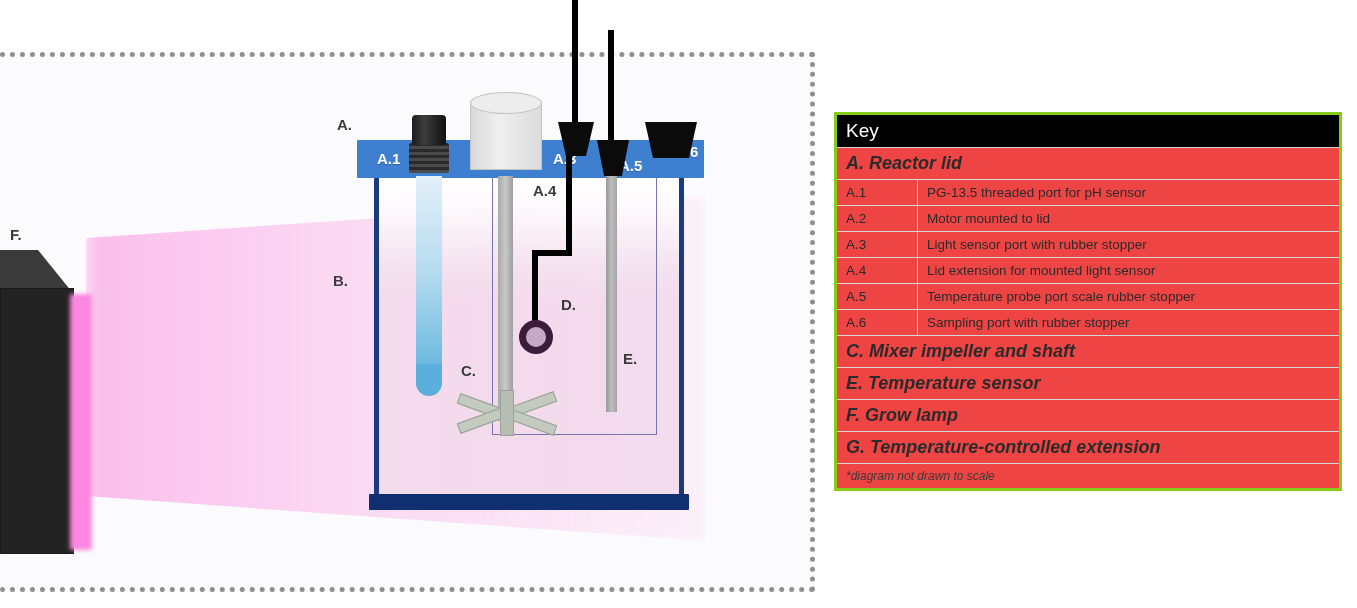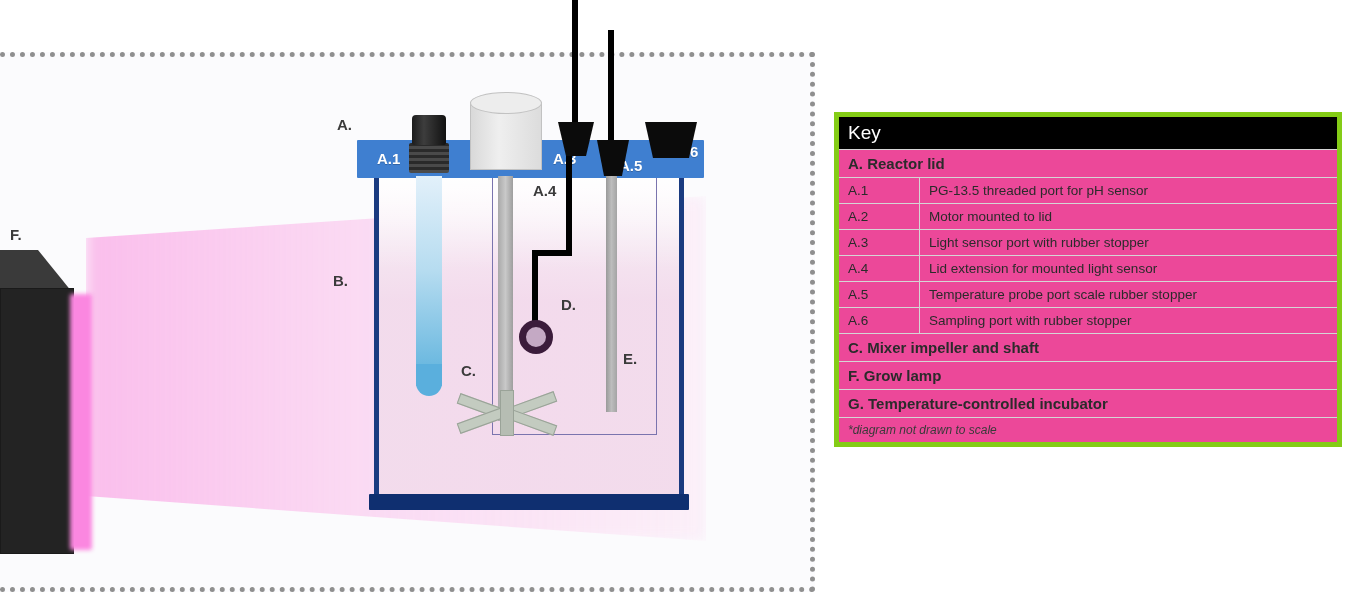--- a/index.html
+++ b/index.html
@@ -198,34 +198,34 @@
   #temp-sensor {
     position: absolute; left: 249px; top: 76px; width: 11px; height: 236px;
     background: linear-gradient(to right, #9a9a9a, #bdbdbd 50%, #a4a4a4);
   }
   #label-E { position: absolute; left: 266px; top: 250px; font-size: 15px; font-weight: bold; color: #3b3b3b; }
 
   
   #key-table {
     position: absolute; left: 834px; top: 112px;
     width: 508px;
-    border: 5px solid #84cc16;
+    border: 3px solid #84cc16;
     border-collapse: collapse;
-    background: #ec4899;
+    background: #ef4444;
     font-size: 13.5px;
     color: #2b2b2b;
   }
   #key-table td { border: 1px solid #d5d5d5; padding: 5px 9px; vertical-align: middle; }
   .key-header-row td {
     background: #000000; color: #ffffff;
     font-size: 19px; font-weight: normal;
     padding: 4px 12px;
     border: 1px solid #000;
   }
-  .key-group td { font-weight: bold; font-size: 15px; padding: 6px 10px; }
+  .key-group td { font-weight: bold; font-style: italic; font-size: 18px; padding: 6px 10px; }
   .key-code { width: 62px; font-size: 13.5px; }
   .key-note td { font-style: italic; font-size: 12px; color: #3a3a3a; padding: 4px 9px; margin-left: 8px; }
 </style>
 </head>
 <body>
 
 <div id="incubator"></div>
 
 <div id="light-beam"></div>
 
@@ -332,22 +332,25 @@
         <td>Temperature probe port scale rubber stopper</td>
       </tr>
       <tr>
         <td class="key-code">A.6</td>
         <td>Sampling port with rubber stopper</td>
       </tr>
       <tr class="key-group">
         <td colspan="2">C. Mixer impeller and shaft</td>
       </tr>
       <tr class="key-group">
+        <td colspan="2">E. Temperature sensor</td>
+      </tr>
+      <tr class="key-group">
         <td colspan="2">F.  Grow lamp</td>
       </tr>
       <tr class="key-group">
-        <td colspan="2">G. Temperature-controlled incubator</td>
+        <td colspan="2">G. Temperature-controlled extension</td>
       </tr>
       <tr class="key-note">
         <td colspan="2">*diagram not drawn to scale</td>
       </tr>
     </tbody>
 </table>
 
 </body></html>

